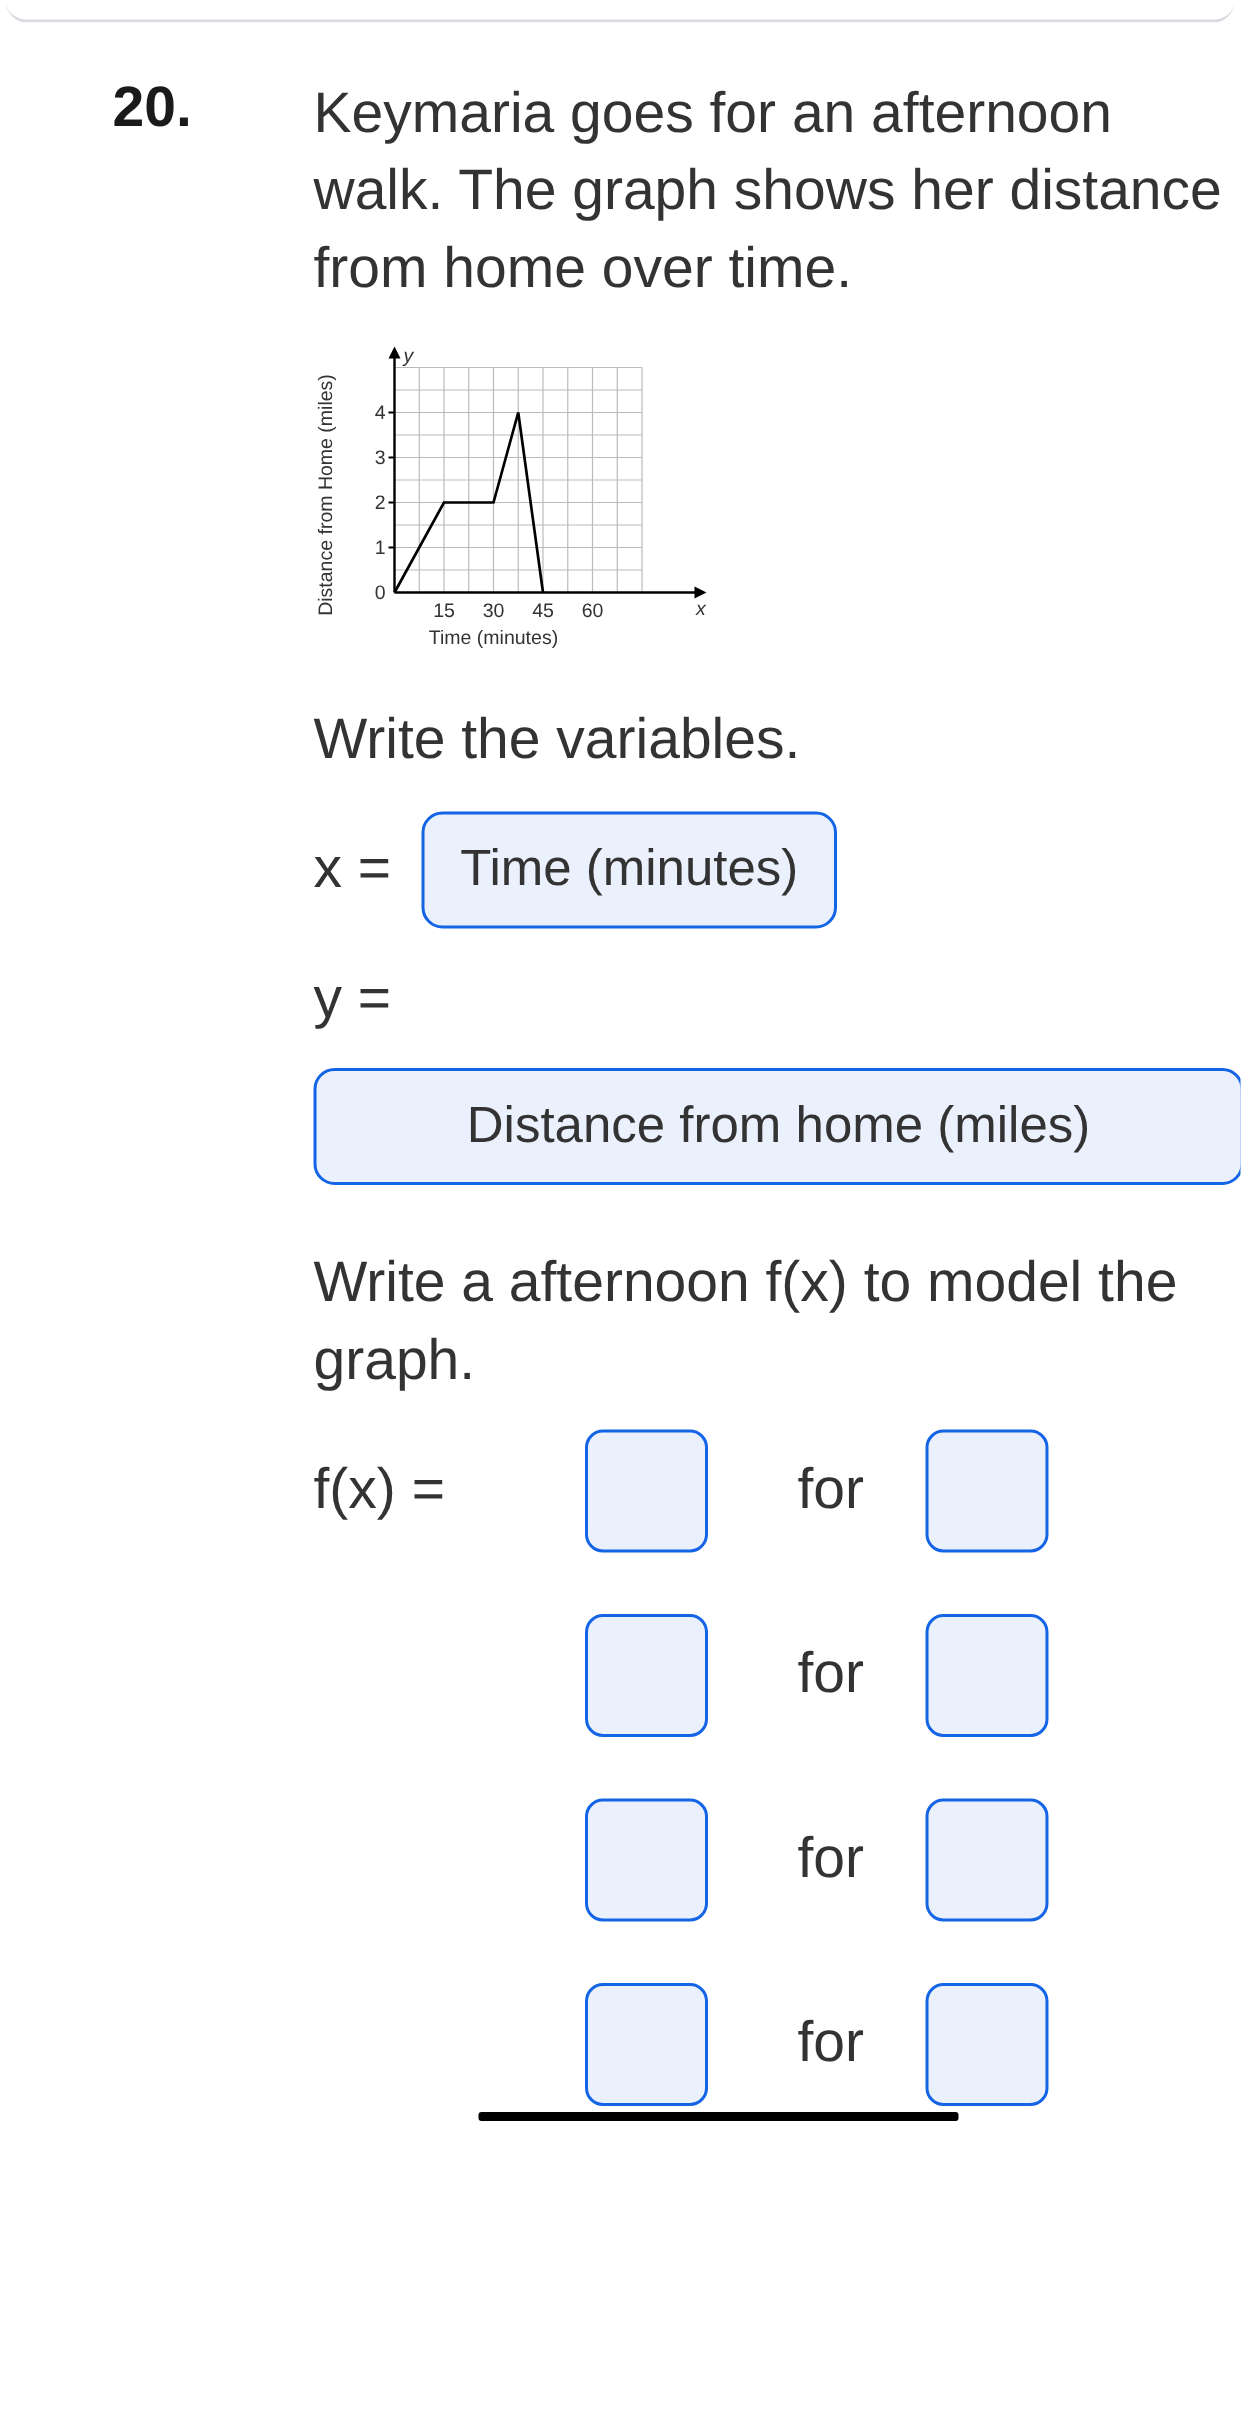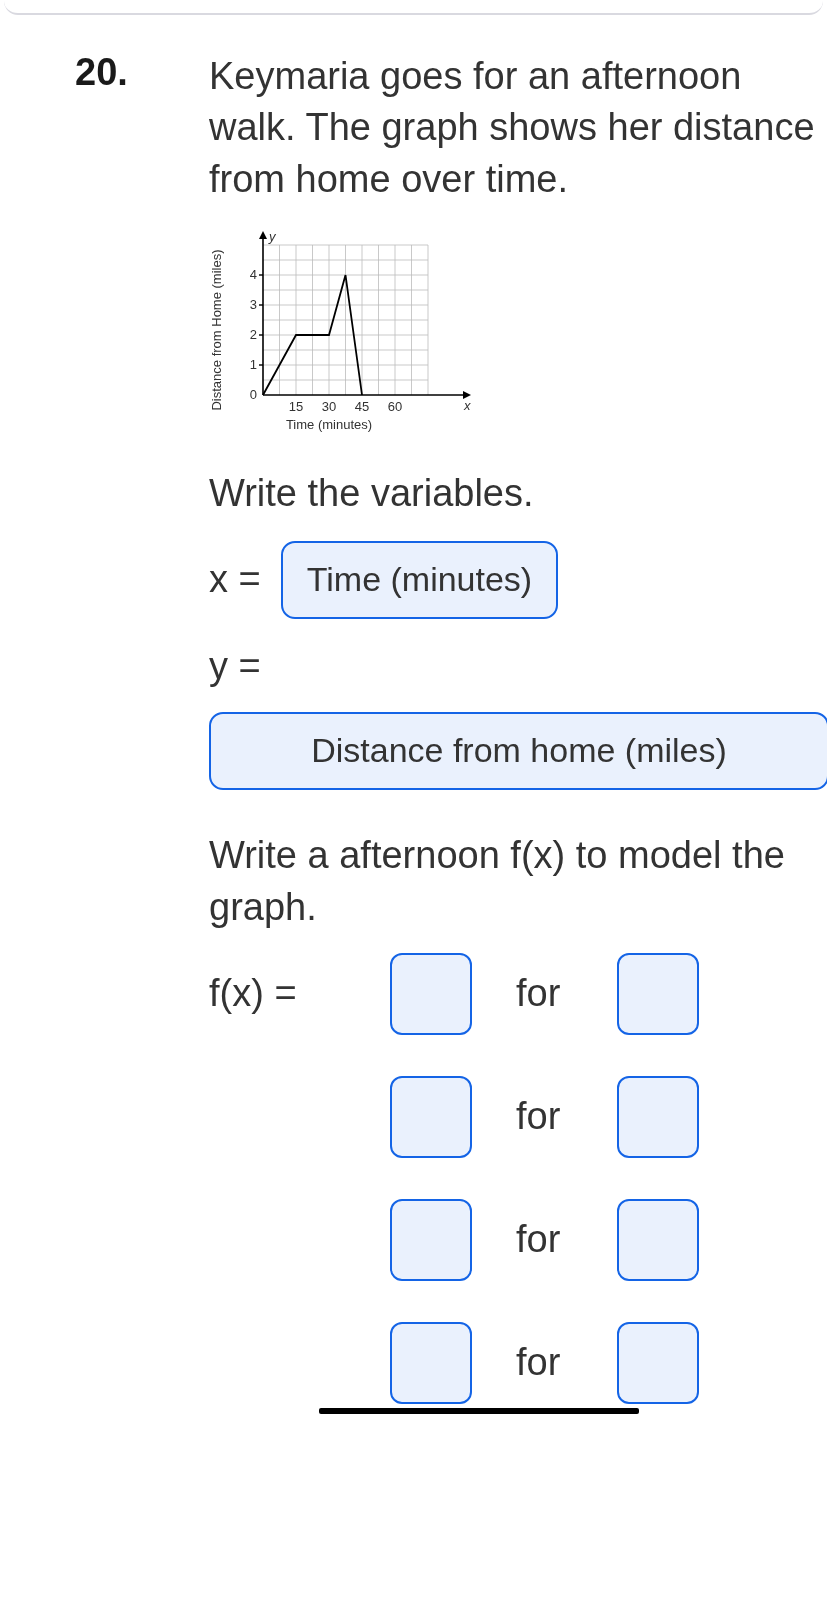--- a/index.html
+++ b/index.html
@@ -91,21 +91,21 @@
       align-items: center;
       margin-top: 10px;
       gap: 41px;
     }
     .fxlabel {
       font-size: 38px;
       text-align: left;
     }
     .for-label {
       font-size: 38px;
-      text-align: left;
+      text-align: right;
     }
     .blank-cell {}
     .underline {
       height: 6px;
       background: #000;
       border-radius: 2px;
       width: 320px;
       margin-left: 110px;
       margin-top: 4px;
     }

